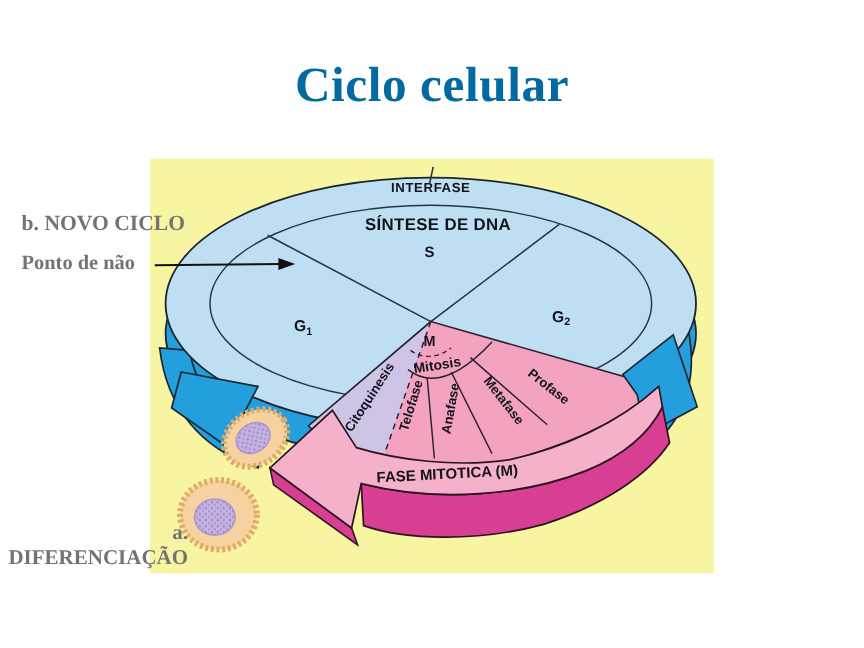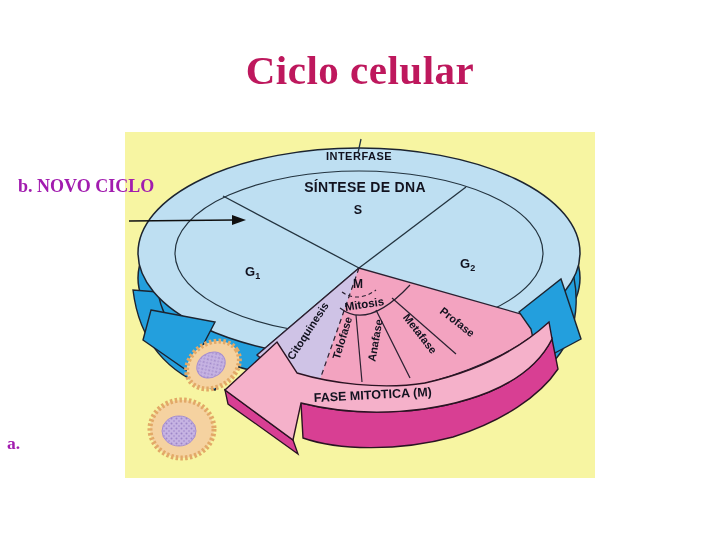--- a/index.html
+++ b/index.html
@@ -4,47 +4,49 @@
 <style>
   html,body{margin:0;padding:0;}
   body{
     width:720px;height:540px;position:relative;overflow:hidden;
     background:#ffffff;
     font-family:"Liberation Sans", sans-serif;
   }
   .slide-title{
     position:absolute;left:0;right:0;top:46px;text-align:center;
     font-family:"Liberation Serif", serif;font-weight:bold;
-    font-size:41px;color:#be185d;letter-spacing:0.5px;
+    font-size:41px;color:#0369a1;letter-spacing:0.5px;
   }
   .magenta{
-    position:absolute;color:#a21caf;
+    position:absolute;color:#737373;
     font-family:"Liberation Serif", serif;font-weight:bold;z-index:5;text-align:right;
   }
   .novo-ciclo{left:18px;top:176px;font-size:18px;}
   .ponto{left:18px;top:208px;font-size:17px;line-height:22px;}
   .diferenciacao{left:7px;top:433px;font-size:17.5px;line-height:21px;}
   .diagram-wrap{
     position:absolute;left:125px;top:132px;width:470px;height:346px;z-index:1;
   }
   svg{display:block;}
   .dlabel{font-family:"Liberation Sans", sans-serif;font-weight:bold;fill:#12121f;}
 </style>
 </head>
 <body>
 
 <div class="slide-title">Ciclo celular</div>
 
 <div class="magenta novo-ciclo">b. NOVO CICLO</div>
 
 <div class="magenta ponto">
+  <div>Ponto de não</div>
 </div>
 
 <div class="magenta diferenciacao">
   <div>a.</div>
+  <div>DIFERENCIAÇÃO</div>
 </div>
 
 <div class="diagram-wrap">
 <svg width="470" height="346" viewBox="0 0 470 346" xmlns="http://www.w3.org/2000/svg">
   <defs>
     <pattern id="ndots" width="5" height="5" patternUnits="userSpaceOnUse">
       <circle cx="1.5" cy="1.5" r="1" fill="#9d86c8"></circle>
       <circle cx="4" cy="4" r="0.8" fill="#9d86c8"></circle>
     </pattern>
   </defs>

